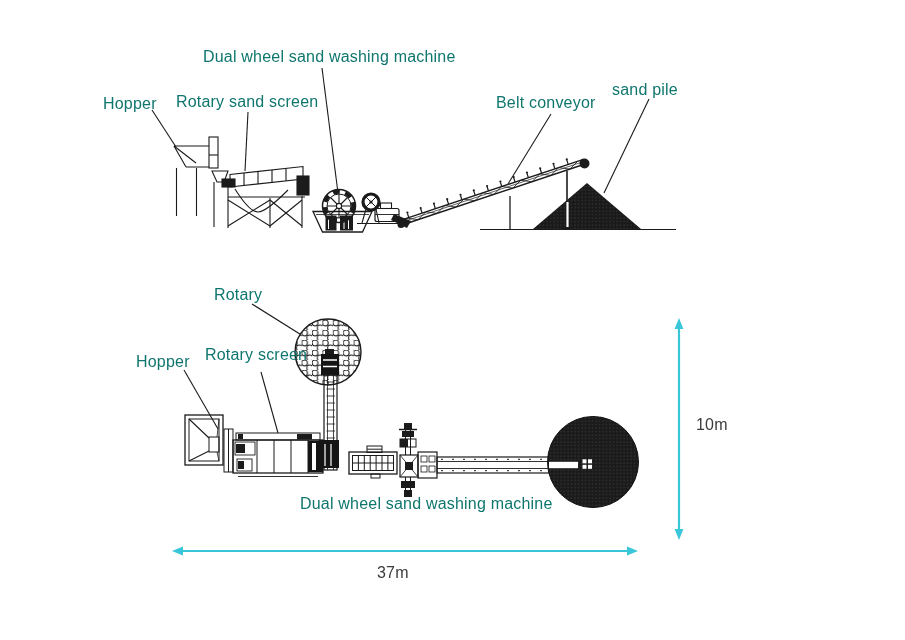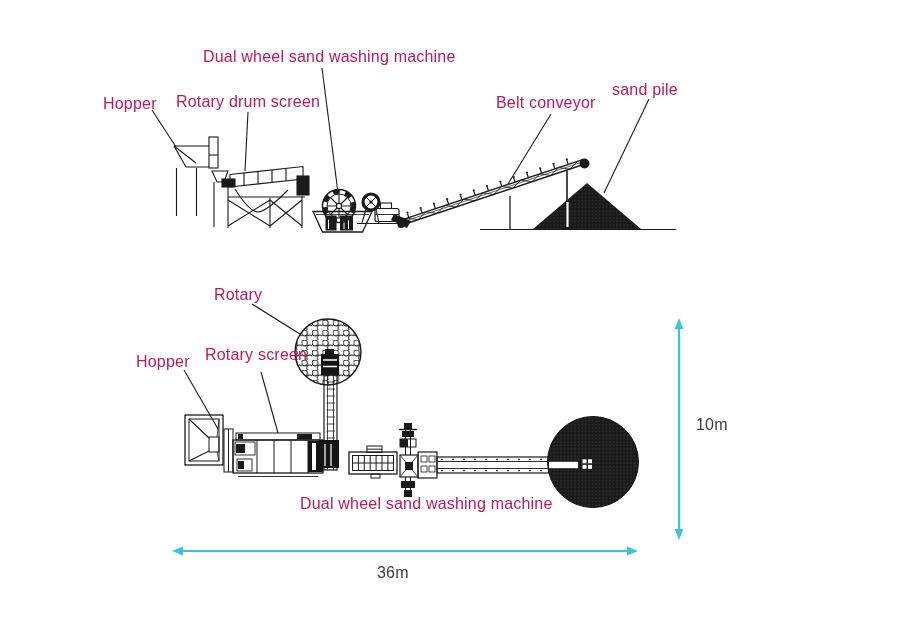--- a/index.html
+++ b/index.html
@@ -7,21 +7,21 @@
     position:relative;
     width:905px;height:640px;
     background:#ffffff;
     font-family:"Liberation Sans", sans-serif;
     overflow:hidden;
   }
   .canvas svg{position:absolute;left:0;top:0;}
   .lbl{
     position:absolute;
     font-size:16px;
-    color:#be185d;
+    color:#0f766e;
     white-space:nowrap;
     letter-spacing:.2px;
     line-height:1;
   }
   .dim{color:#3c3c3c;}
 </style>
 </head>
 <body style="background: rgb(255, 255, 255);">
 
 <div class="canvas">
@@ -227,26 +227,26 @@
   </g>
 
   <g>
     <line x1="179" y1="551" x2="631" y2="551" stroke="var(--accent)" stroke-width="2.2"></line>
     <polygon points="172,551 183,546.6 183,555.4" fill="var(--accent)"></polygon>
     <polygon points="638,551 627,546.6 627,555.4" fill="var(--accent)"></polygon>
   </g>
 </svg>
 
   <div class="lbl" style="left:103px;top:96px">Hopper</div>
-  <div class="lbl" style="left:176px;top:94px">Rotary drum screen</div>
+  <div class="lbl" style="left:176px;top:94px">Rotary sand screen</div>
   <div class="lbl" style="left:203px;top:49px">Dual wheel sand washing machine</div>
   <div class="lbl" style="left:496px;top:95px">Belt conveyor</div>
   <div class="lbl" style="left:612px;top:82px">sand pile</div>
 
   <div class="lbl" style="left:214px;top:287px">Rotary</div>
   <div class="lbl" style="left:136px;top:354px">Hopper</div>
   <div class="lbl" style="left:205px;top:347px">Rotary screen</div>
   <div class="lbl" style="left:300px;top:496px">Dual wheel sand washing machine</div>
 
   <div class="lbl dim" style="left:696px;top:417px">10m</div>
-  <div class="lbl dim" style="left:377px;top:565px">36m</div>
+  <div class="lbl dim" style="left:377px;top:565px">37m</div>
 
 </div>
 
 </body></html>

